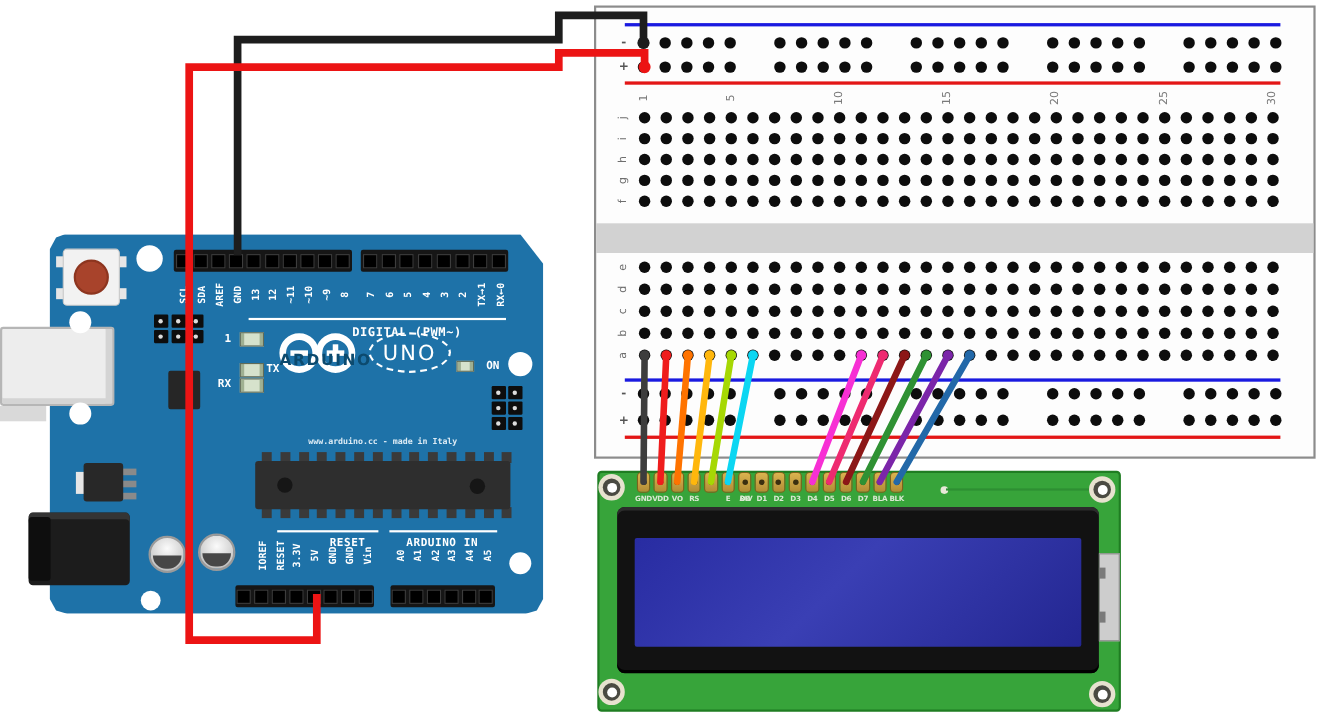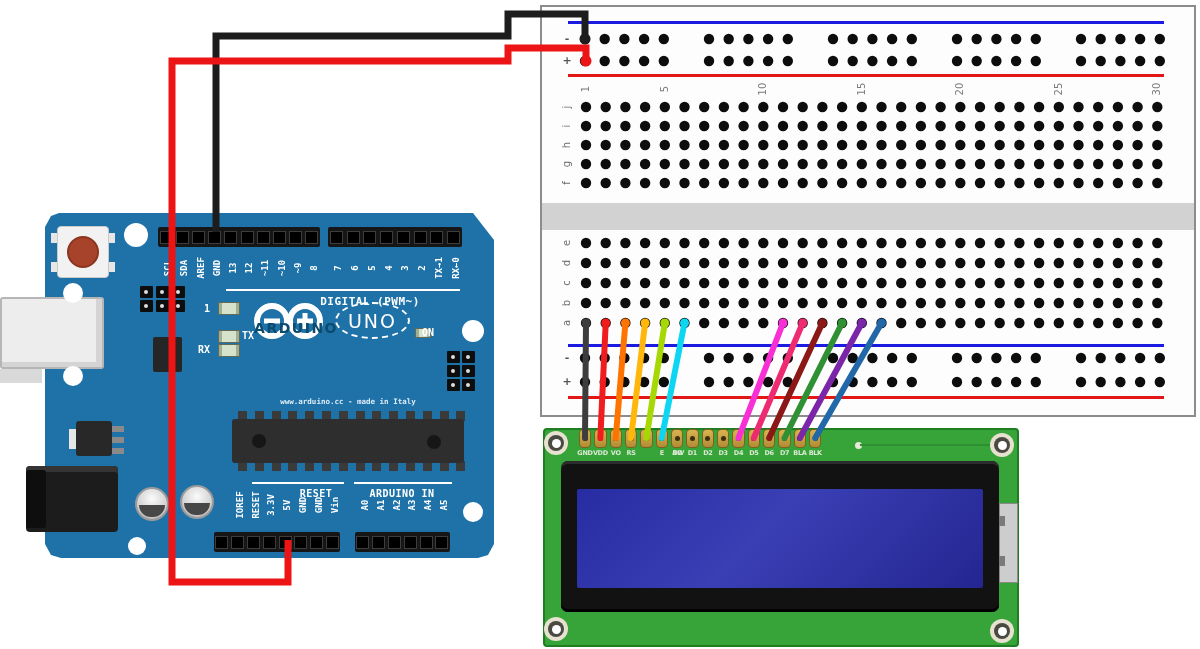--- a/index.html
+++ b/index.html
@@ -78,21 +78,21 @@
   <svg class="abs" style="left:248px;top:300px;z-index:3;" width="90" height="42" viewBox="0 0 90 42">
     <circle cx="24" cy="21" r="15" fill="none" stroke="#fff" stroke-width="6"></circle>
     <circle cx="57" cy="21" r="15" fill="none" stroke="#fff" stroke-width="6"></circle>
     <rect x="16" y="18.5" width="16" height="5" fill="#fff"></rect>
     <rect x="49" y="18.5" width="16" height="5" fill="#fff"></rect>
     <rect x="54.5" y="13" width="5" height="16" fill="#fff"></rect>
   </svg>
   <div class="abs" style="left:248px;top:320px;width:90px;text-align:right;color:#0c4a6e;font:bold 14px 'DejaVu Sans',sans-serif;letter-spacing:1.5px;z-index:3;">ARDUINO</div>
   <div class="abs" style="left:335px;top:302px;width:75px;height:37px;border:2px dashed #fff;border-radius:50%;box-sizing:border-box;color:#fff;font:19px 'DejaVu Sans',sans-serif;letter-spacing:2px;text-align:center;line-height:34px;z-index:3;">UNO</div>
   <div class="abs ledbar" style="left:415px;top:328px;width:16px;height:10px;"></div>
-  <div class="abs ledtxt" style="left:422px;top:327px;">ON</div>
+  <div class="abs ledtxt" style="left:442px;top:327px;">ON</div>
 
   <div class="abs secttext" style="left:270px;top:275px;width:200px;margin-top:20px;">DIGITAL (PWM~)</div>
   <div class="abs sectline" style="left:226px;top:289px;width:234px;"></div>
   <div class="abs sectline" style="left:252px;top:482px;width:92px;"></div>
   <div class="abs secttext" style="left:285px;top:488px;width:62px;font-size:10px;">RESET</div>
   <div class="abs sectline" style="left:354px;top:482px;width:98px;"></div>
   <div class="abs secttext" style="left:352px;top:488px;width:100px;font-size:10px;">ARDUINO IN</div>
   <div class="abs" style="left:248px;top:397px;width:200px;text-align:center;color:#dcebf5;font:bold 7.5px 'DejaVu Sans Mono',monospace;z-index:3;">www.arduino.cc - made in Italy</div>
 
   <div class="abs" id="chip-legs-holder"></div>

